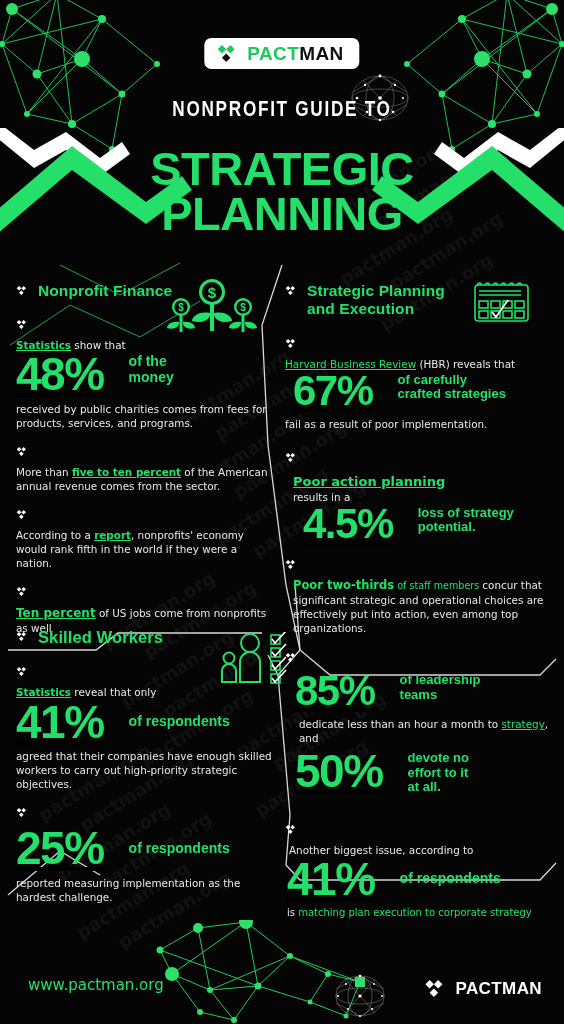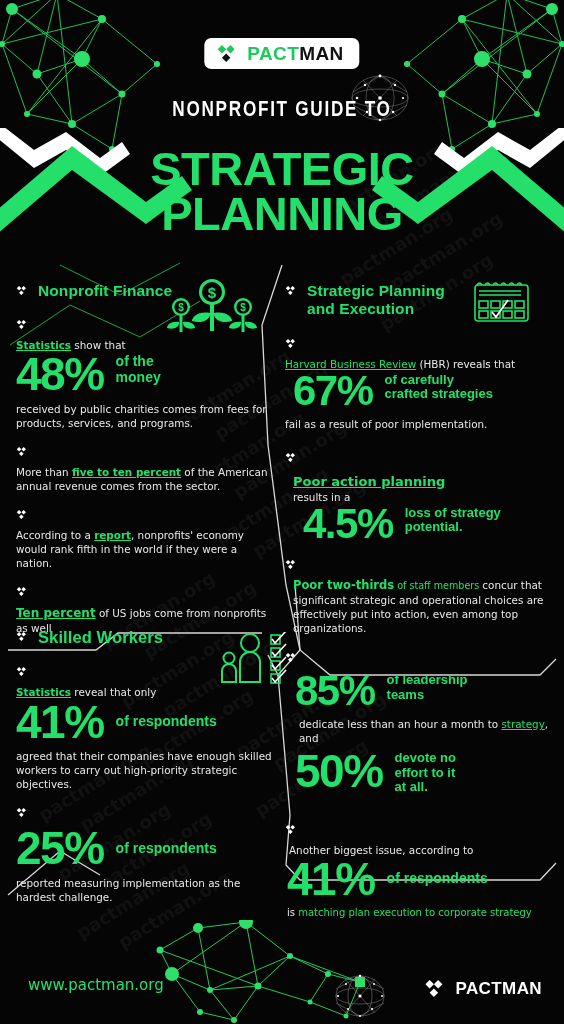--- a/index.html
+++ b/index.html
@@ -78,21 +78,21 @@
   .p {
     color: #e9e9e9; font-size: 10.4px; line-height: 1.35;
     font-family: "DejaVu Sans", sans-serif;
   }
   .p.sm { font-size: 10px; }
   .lnk { color: #24e06a; text-decoration: underline; font-weight: 600; }
   .lnk.b { font-weight: 700; }
   .grn { color: #24e06a; }
   .grn-b { color: #24e06a; font-weight: 700; }
 
-  .statline { display: flex; align-items: center; gap: 12px; margin: 2px 0 7px; }
+  .statline { display: flex; align-items: center; gap: 25px; margin: 2px 0 7px; text-decoration: underline; }
   .statline.top { align-items: flex-start; }
   .bignum {
     color: #24e06a; font-family: "Liberation Sans", sans-serif;
     font-weight: 800; line-height: .88; letter-spacing: -1.5px;
     white-space: nowrap;
   }
   .bignum.xl { font-size: 46px; }
   .bignum.lg { font-size: 42px; }
   .statlbl {
     color: #24e06a; font-family: "Liberation Sans", sans-serif;

